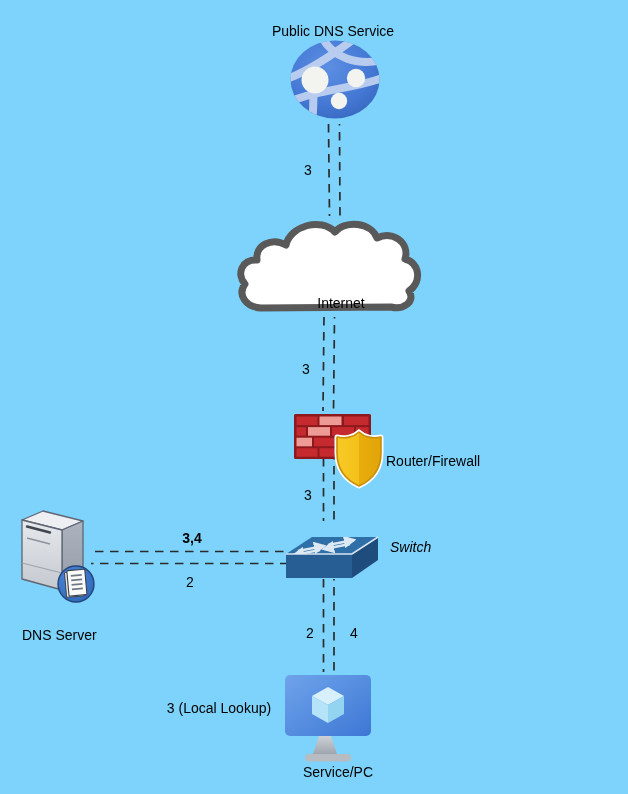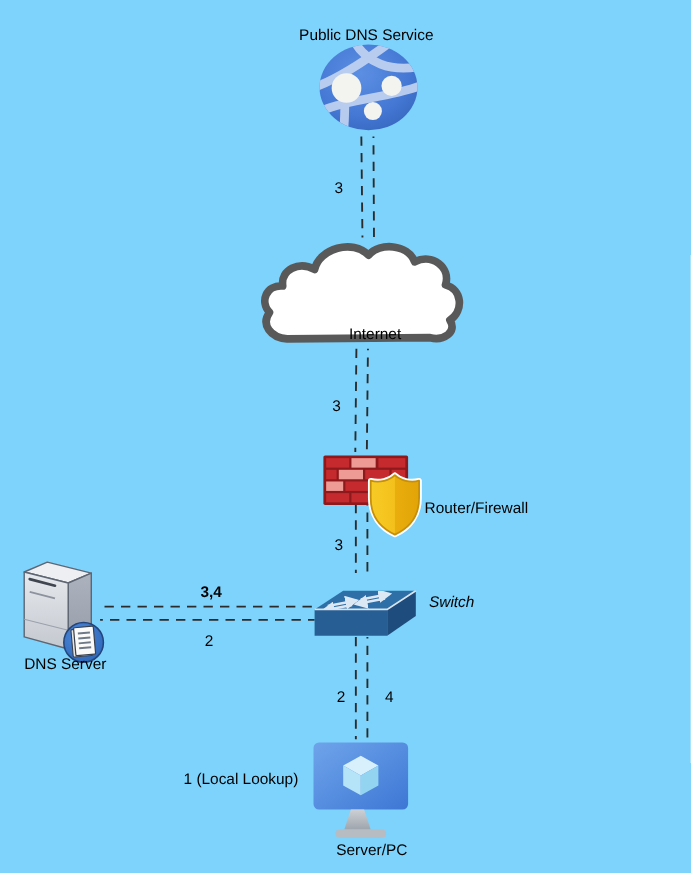--- a/index.html
+++ b/index.html
@@ -186,25 +186,25 @@
       <polygon points="63,26 47,35 47,53 63,44" fill="#93D5F1"></polygon>
     </g>
     <polygon points="38,66 50,66 56,84 32,84" fill="url(#gStand)"></polygon>
     <rect x="24" y="84" width="46" height="7.5" rx="3.5" fill="#B7BCC3"></rect>
   </svg>
 
   <div class="lbl ctr" style="left:333px;top:24px;">Public DNS Service</div>
   <div class="lbl ctr" style="left:341px;top:296px;">Internet</div>
   <div class="lbl" style="left:386px;top:426px;margin-top:28px;">Router/Firewall</div>
   <div class="lbl" style="left:390px;top:540px;font-style:italic;">Switch</div>
-  <div class="lbl" style="left:22px;top:596px;">DNS Server</div>
-  <div class="lbl ctr" style="left:338px;top:765px;">Server/PC</div>
+  <div class="lbl" style="left:22px;top:628px;">DNS Server</div>
+  <div class="lbl ctr" style="left:338px;top:765px;">Service/PC</div>
 
   <div class="lbl ctr" style="left:308px;top:163px;">3</div>
   <div class="lbl ctr" style="left:306px;top:362px;">3</div>
   <div class="lbl ctr" style="left:308px;top:488px;">3</div>
   <div class="lbl ctr" style="left:192px;top:531px;font-weight:bold;">3,4</div>
   <div class="lbl ctr" style="left:190px;top:575px;">2</div>
   <div class="lbl ctr" style="left:310px;top:626px;">2</div>
   <div class="lbl ctr" style="left:354px;top:626px;">4</div>
-  <div class="lbl ctr" style="left:219px;top:701px;">1 (Local Lookup)</div>
+  <div class="lbl ctr" style="left:219px;top:701px;">3 (Local Lookup)</div>
 
 </div>
 
 </body></html>

